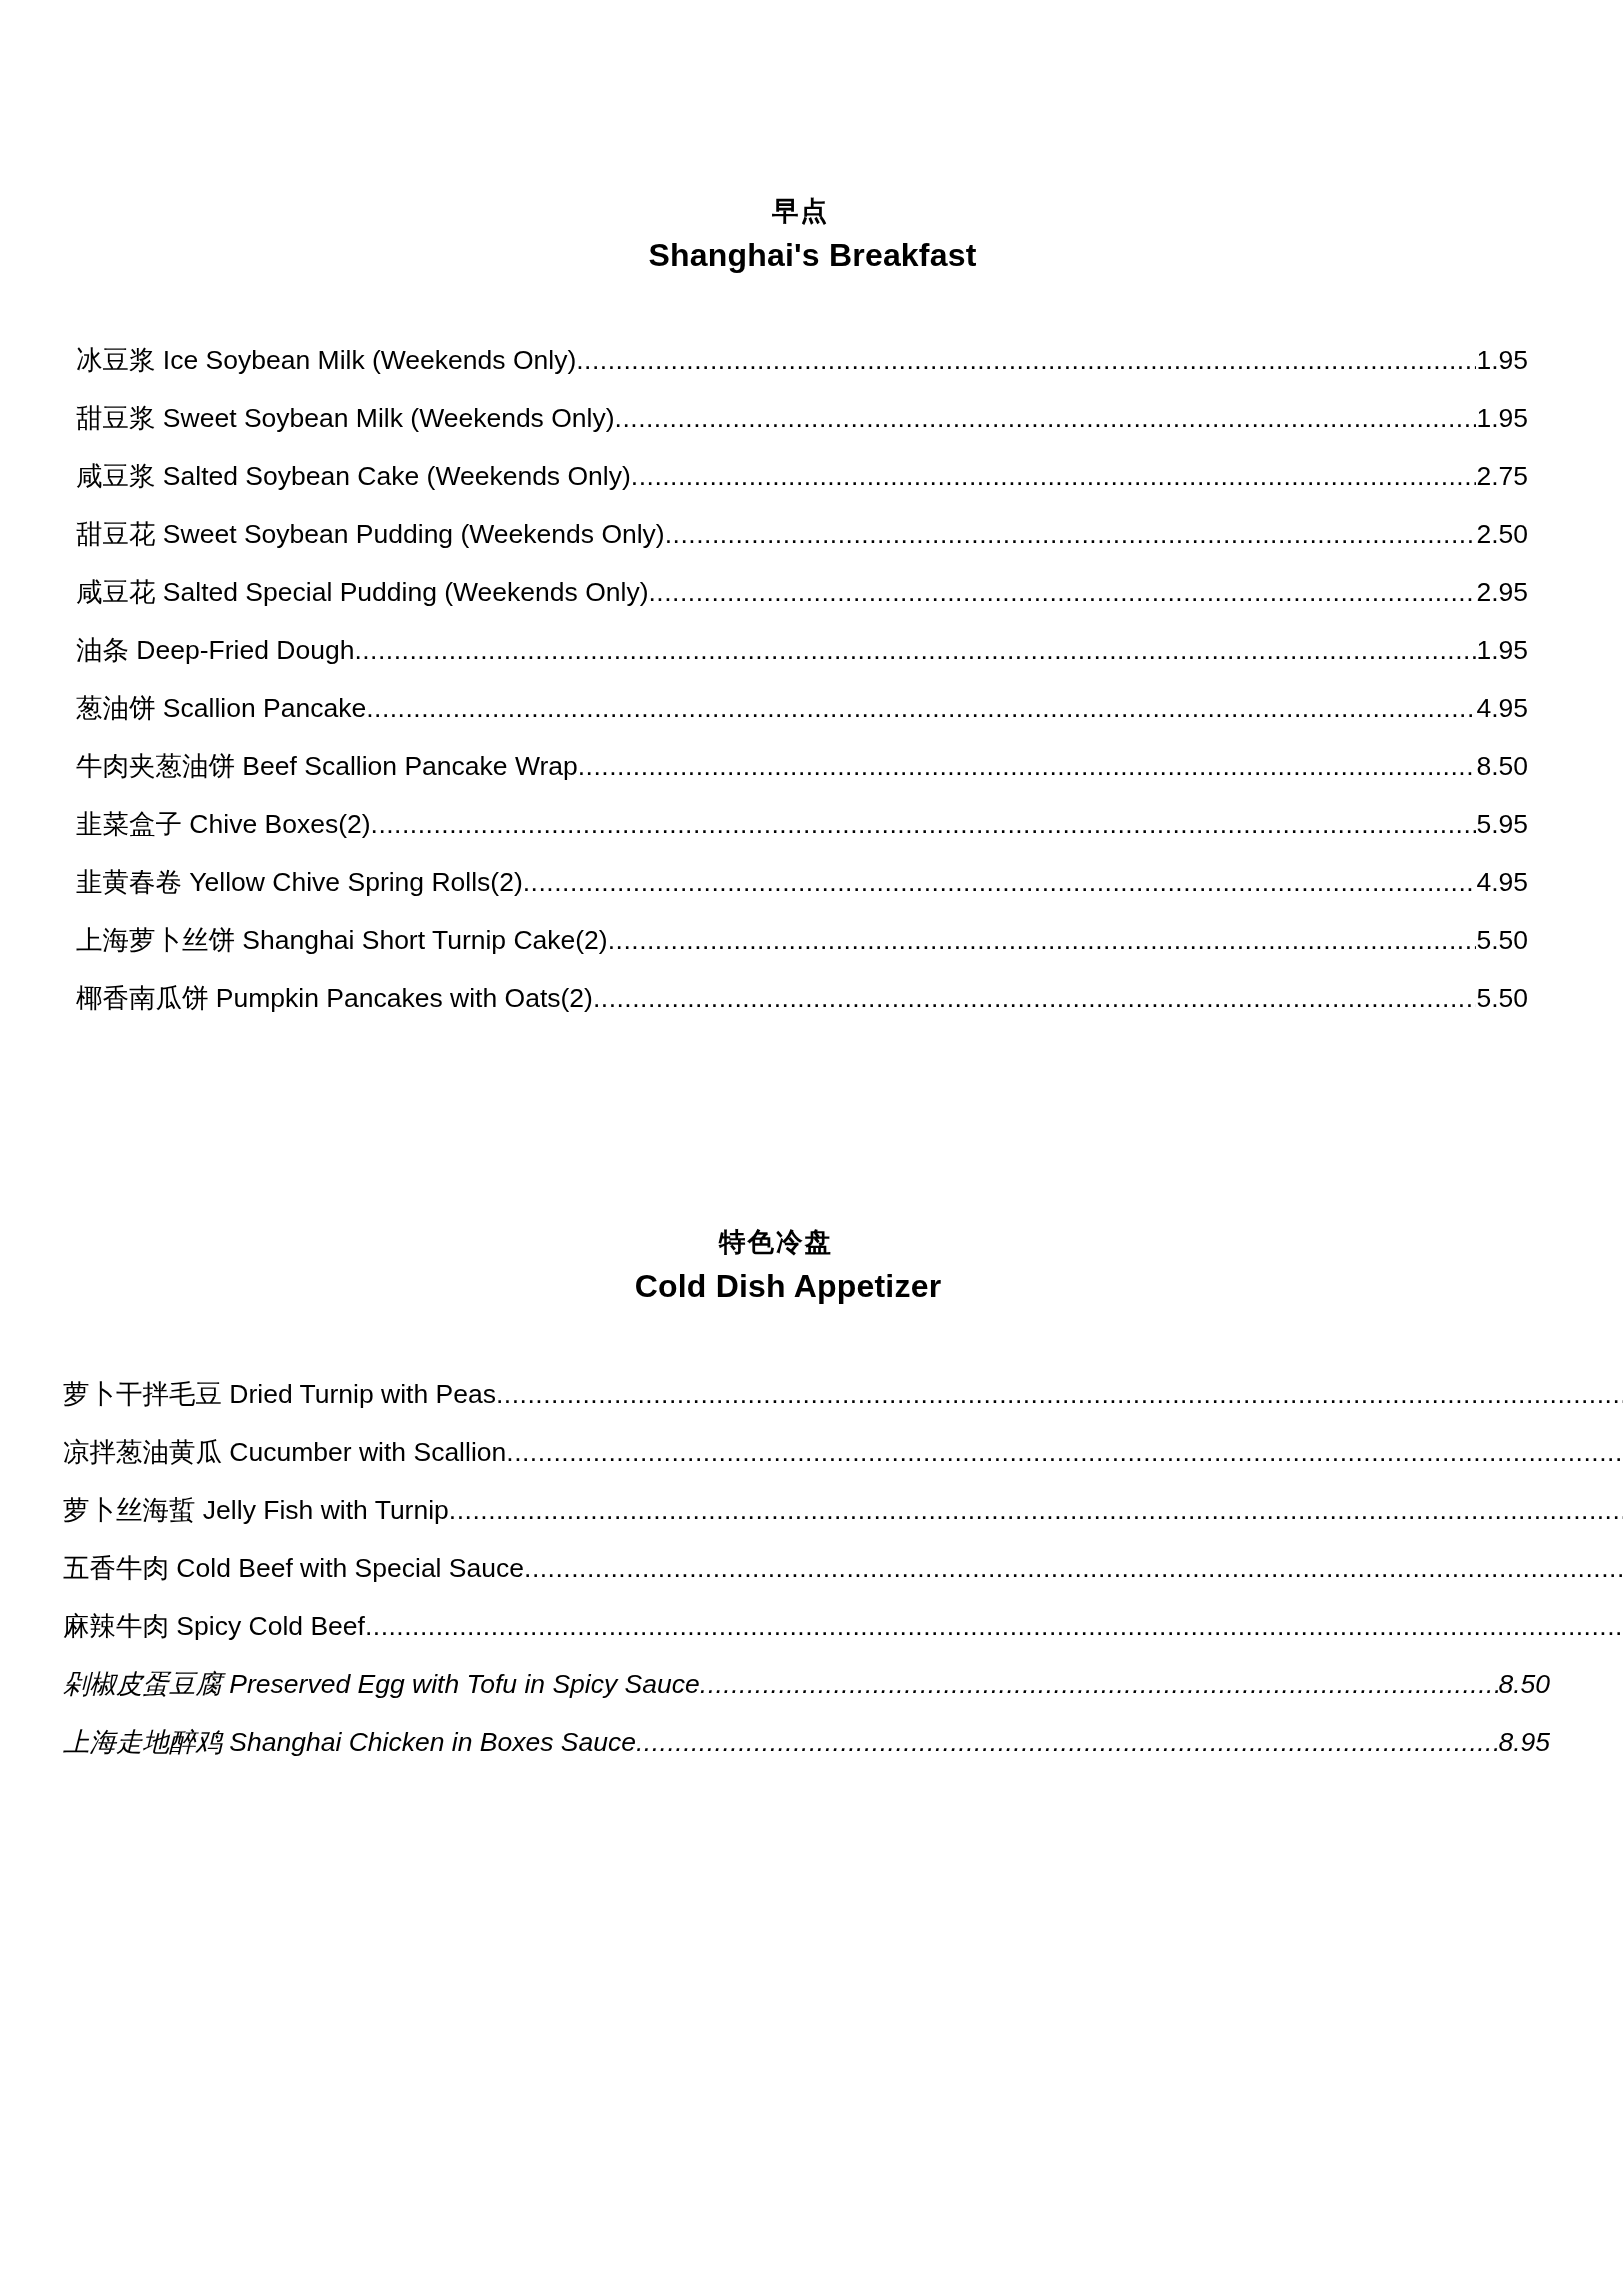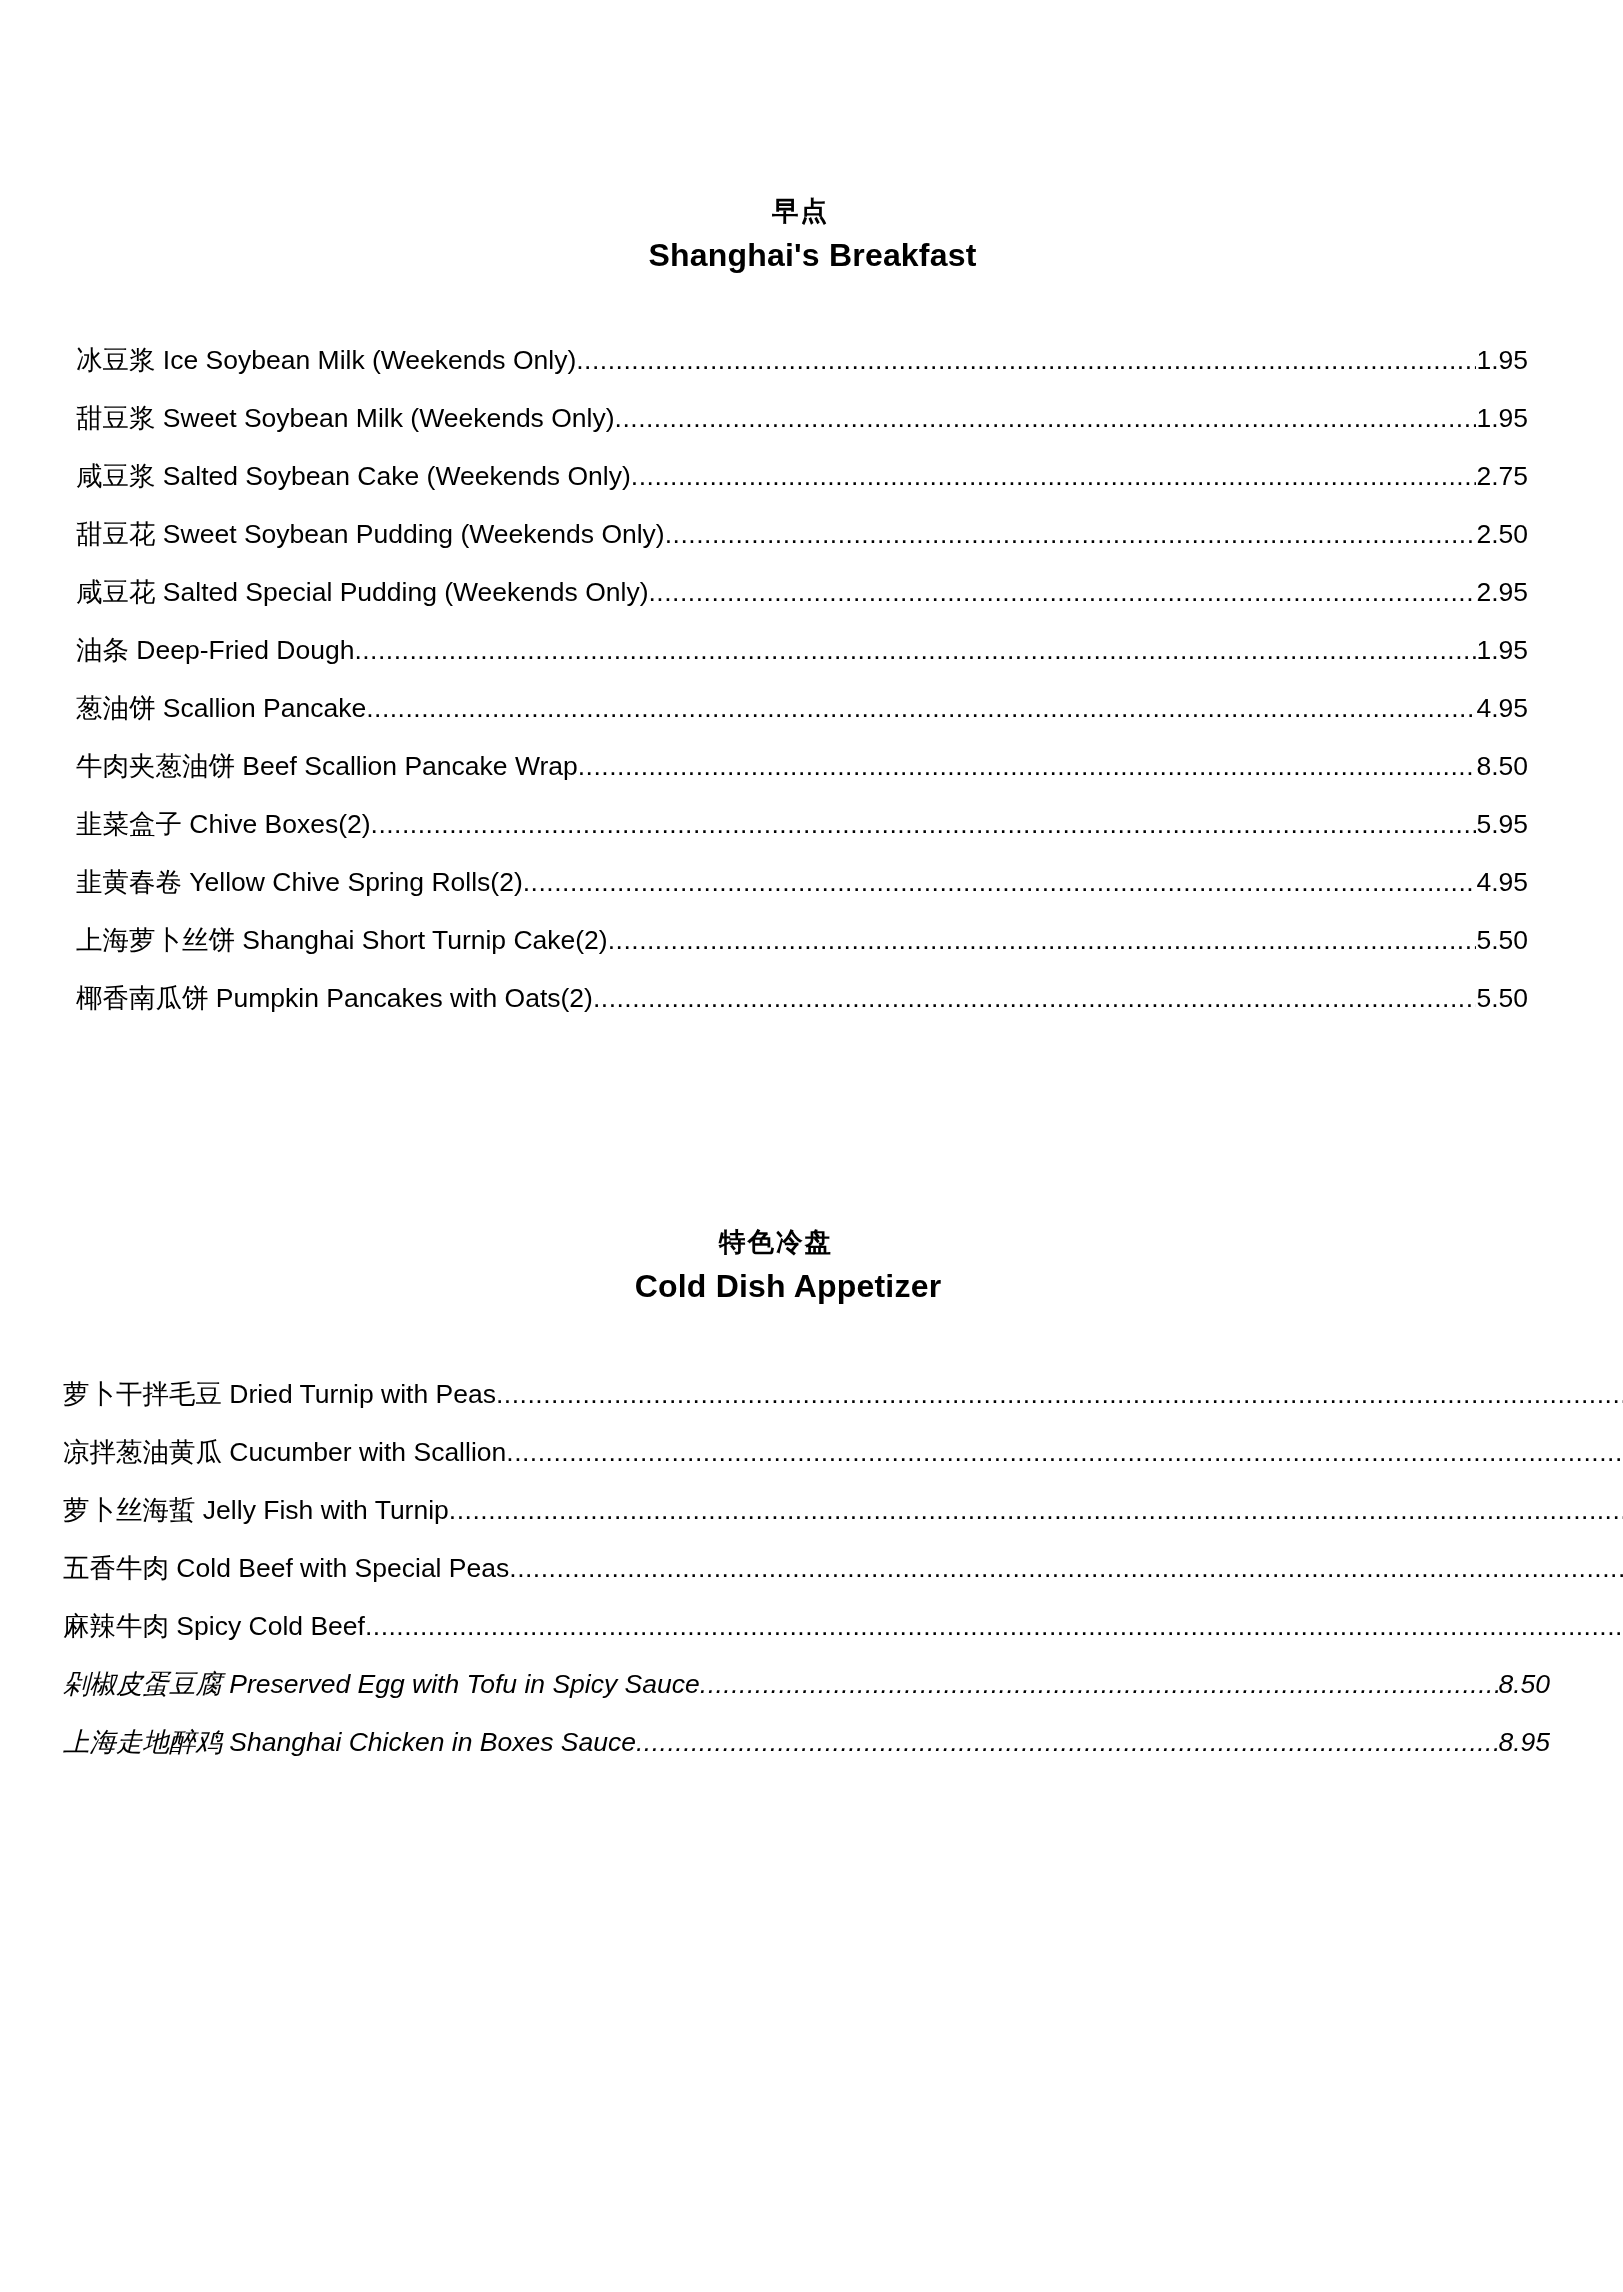--- a/index.html
+++ b/index.html
@@ -204,21 +204,21 @@
         </div>
         <div class="row">
           <span class="name"><span class="cn">凉拌葱油黄瓜</span><span> Cucumber with Scallion</span></span>
           <span class="leader"></span>
         </div>
         <div class="row">
           <span class="name"><span class="cn">萝卜丝海蜇</span><span> Jelly Fish with Turnip</span></span>
           <span class="leader"></span>
         </div>
         <div class="row">
-          <span class="name"><span class="cn">五香牛肉</span><span> Cold Beef with Special Peas</span></span>
+          <span class="name"><span class="cn">五香牛肉</span><span> Cold Beef with Special Sauce</span></span>
           <span class="leader"></span>
         </div>
         <div class="row">
           <span class="name"><span class="cn">麻辣牛肉</span><span> Spicy Cold Beef</span></span>
           <span class="leader"></span>
         </div>
       </div>
 
   </div>
 

